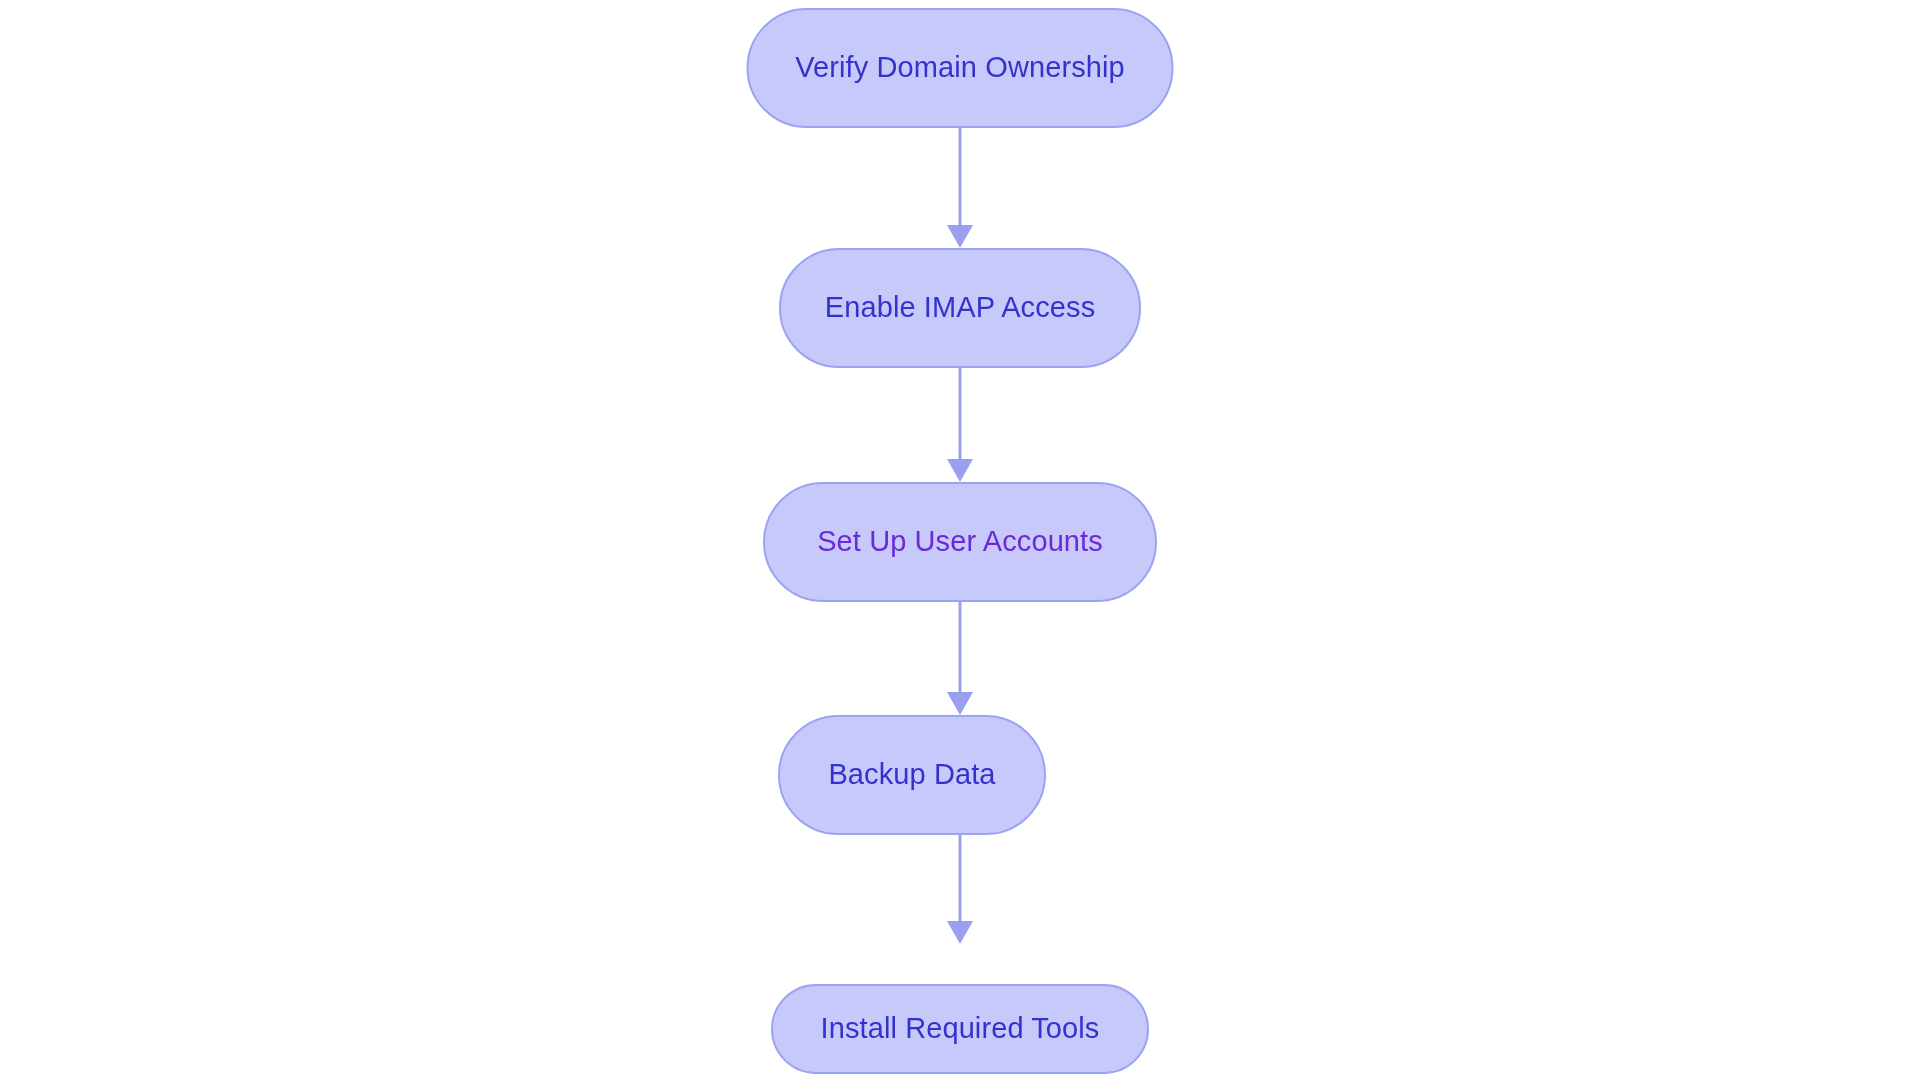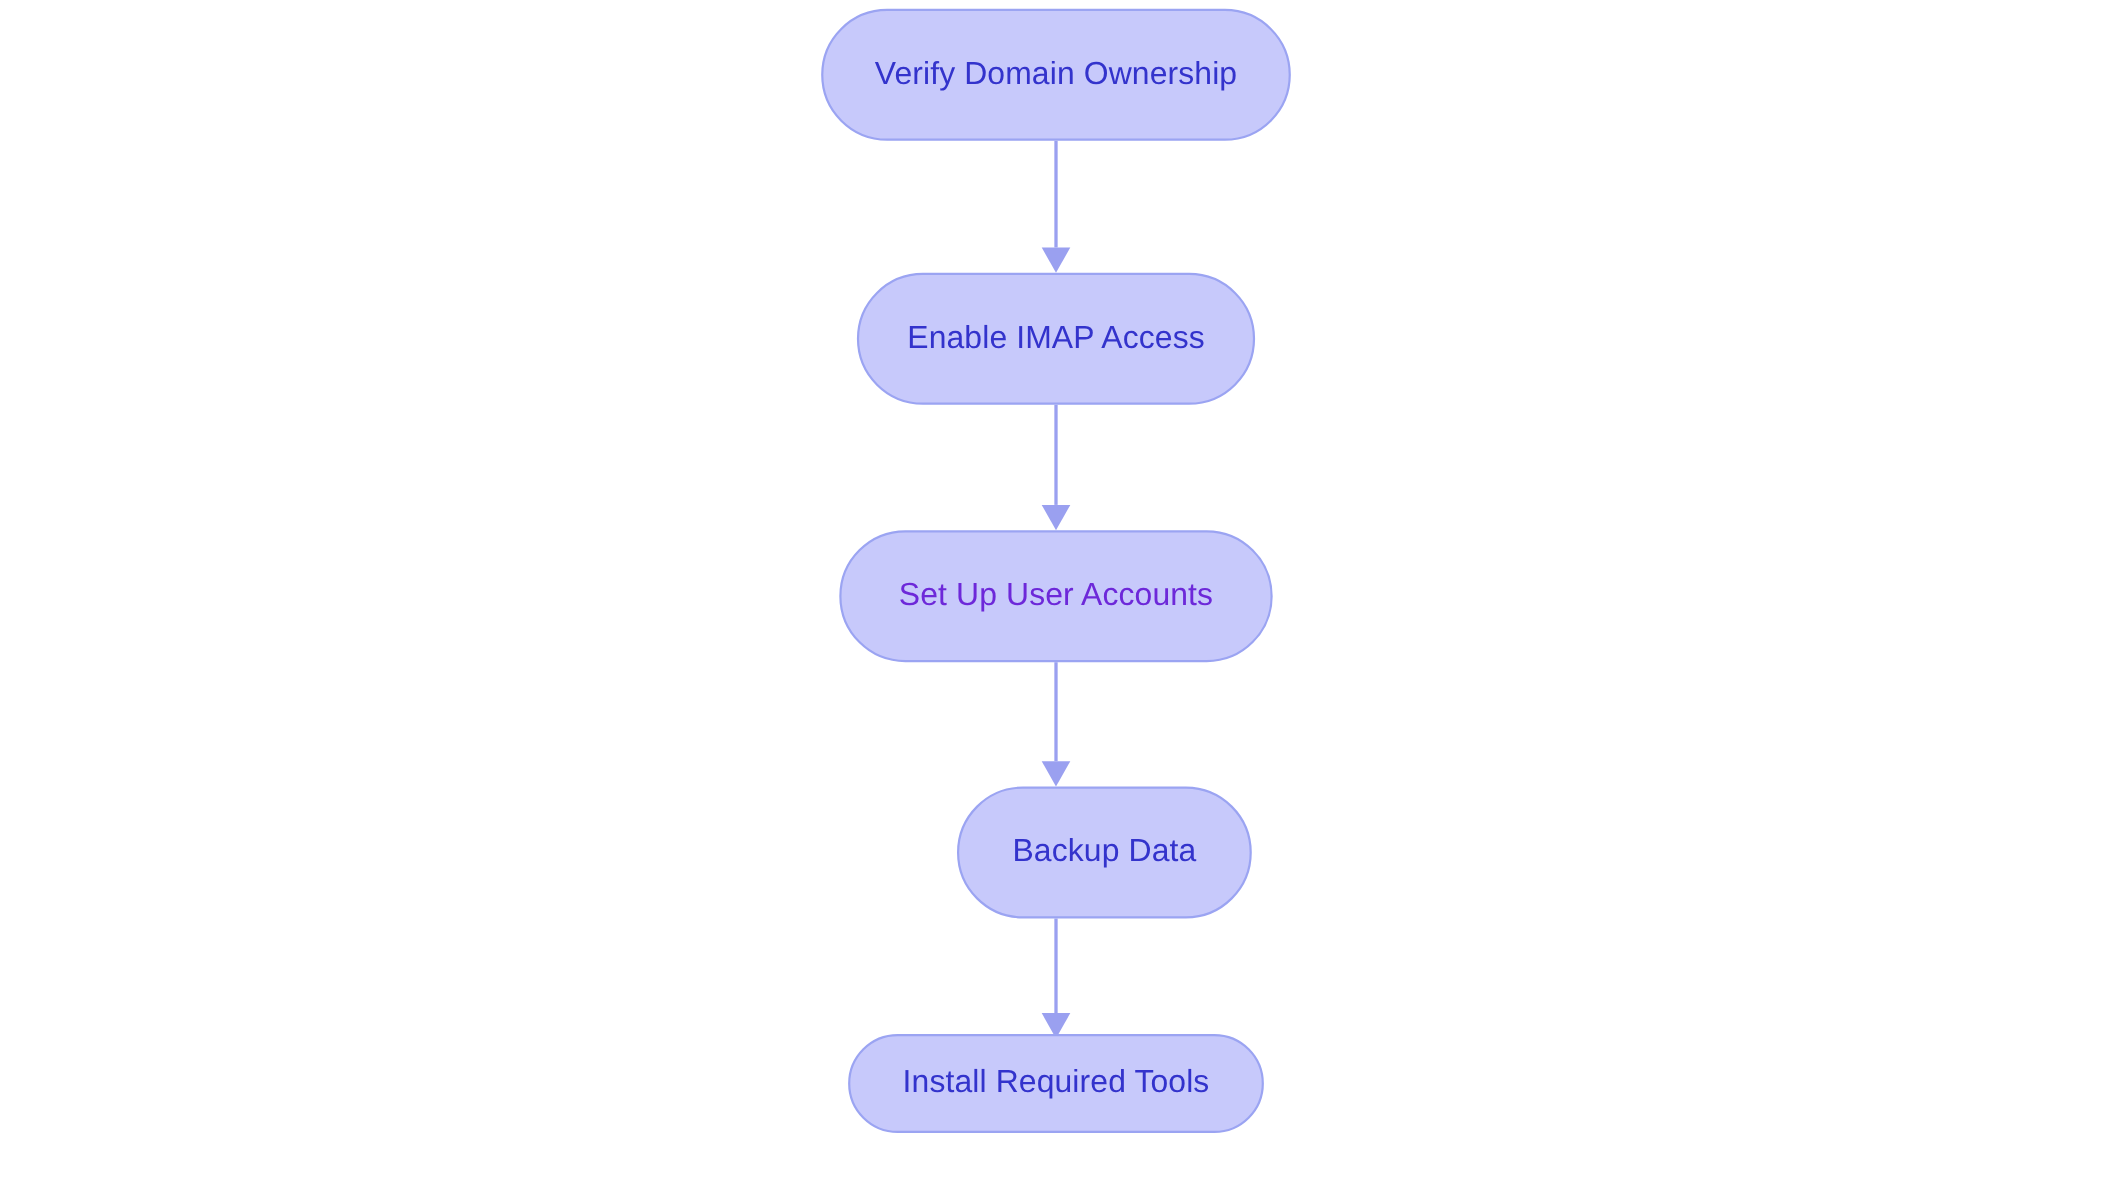--- a/index.html
+++ b/index.html
@@ -83,21 +83,21 @@
   </div>
 
   <div class="node" style="left: 960px; top: 248px; width: 362px; height: 120px; background: rgb(199, 201, 251); border-color: rgb(155, 164, 242); border-radius: 60px;">
     <span class="node-label" style="color: rgb(51, 51, 204);">Enable IMAP Access</span>
   </div>
 
   <div class="node" style="left: 960px; top: 482px; width: 394px; height: 120px; background: rgb(199, 201, 251); border-color: rgb(155, 164, 242); border-radius: 60px;">
     <span class="node-label" style="color: #6d28d9;">Set Up User Accounts</span>
   </div>
 
-  <div class="node" style="left: 1004px; top: 715px; width: 268px; height: 120px; background: rgb(199, 201, 251); border-color: rgb(155, 164, 242); border-radius: 60px;">
+  <div class="node" style="left: 912px; top: 715px; width: 268px; height: 120px; background: rgb(199, 201, 251); border-color: rgb(155, 164, 242); border-radius: 60px;">
     <span class="node-label" style="color: rgb(51, 51, 204);">Backup Data</span>
   </div>
 
-  <div class="node" style="left: 960px; top: 940px; width: 378px; height: 90px; background: rgb(199, 201, 251); border-color: rgb(155, 164, 242); border-radius: 60px;">
+  <div class="node" style="left: 960px; top: 984px; width: 378px; height: 90px; background: rgb(199, 201, 251); border-color: rgb(155, 164, 242); border-radius: 60px;">
     <span class="node-label" style="color: rgb(51, 51, 204);">Install Required Tools</span>
   </div>
 
 </div>
 
 </body></html>

